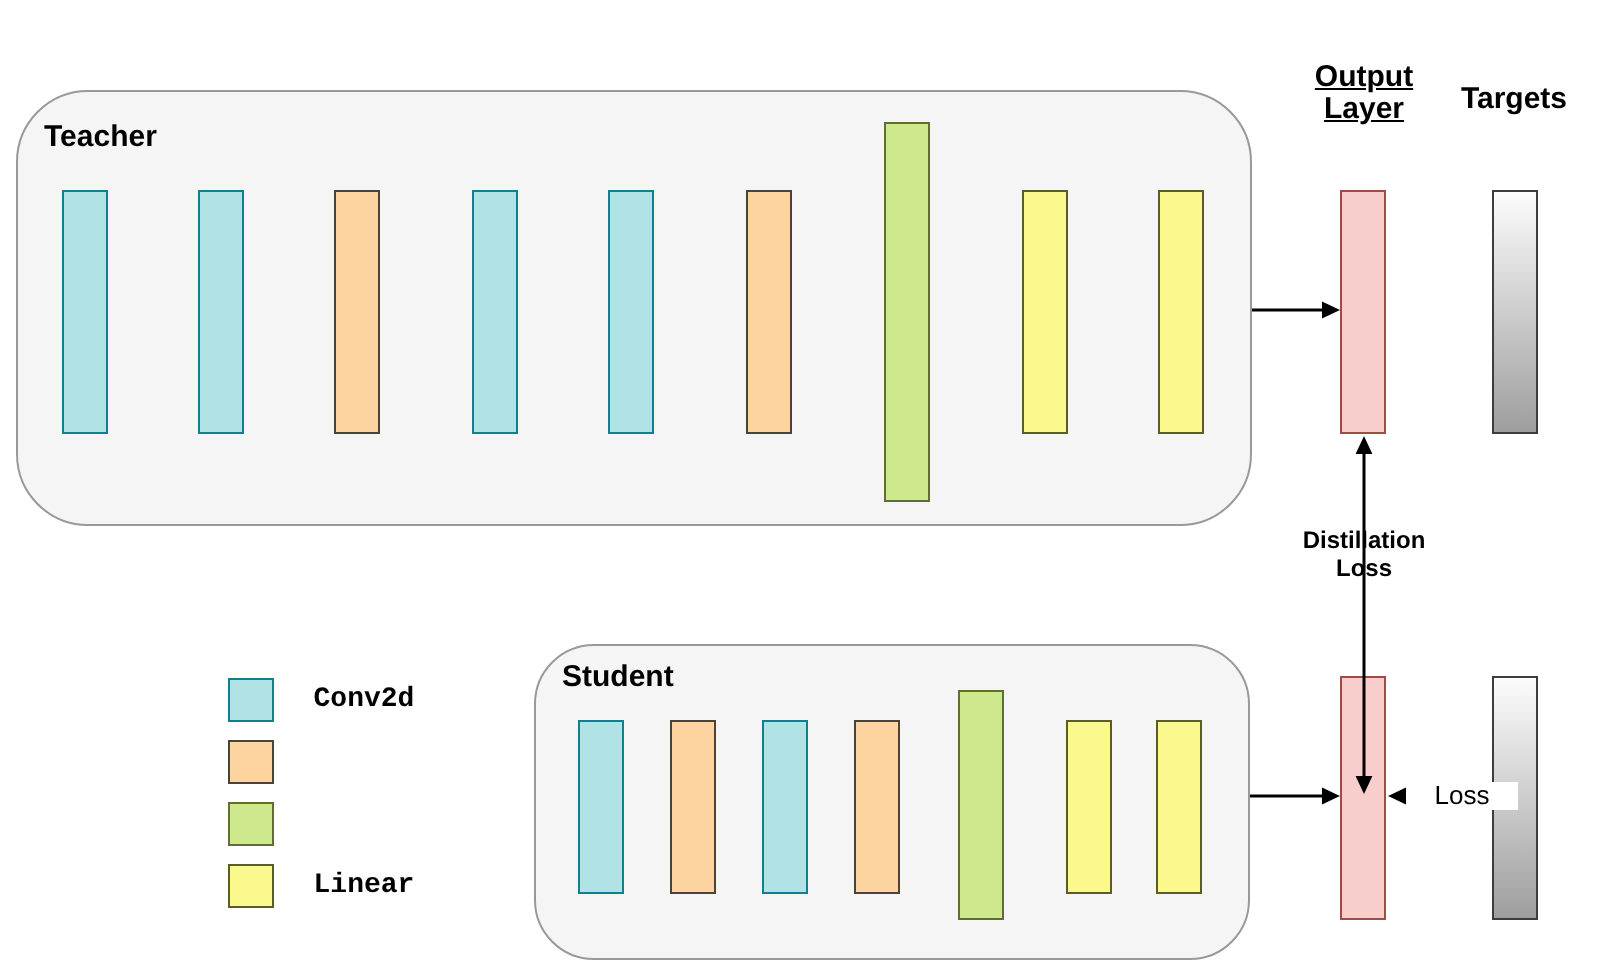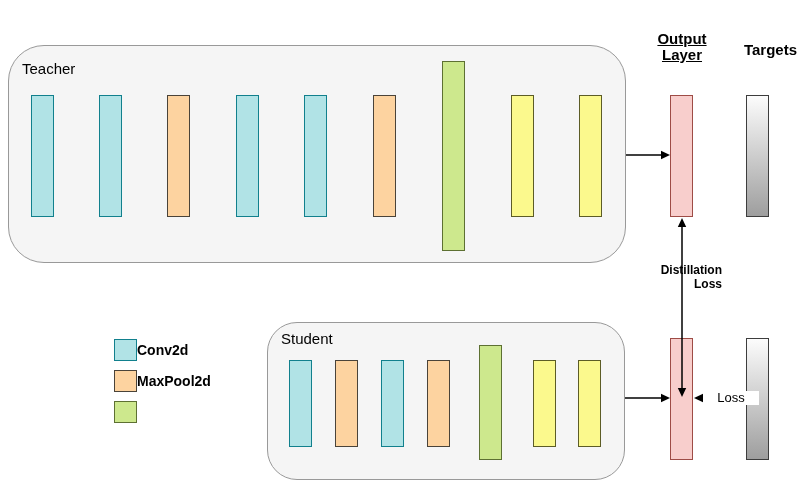--- a/index.html
+++ b/index.html
@@ -7,49 +7,49 @@
     position:relative; width:800px; height:484px;
     background:#ffffff; overflow:hidden;
     font-family:"Liberation Sans", sans-serif; color:#000;
   }
   .box {
     position:absolute; background:#f5f5f5;
     border:1px solid #999; box-sizing:border-box;
   }
   #teacher-box { left:8px; top:45px; width:618px; height:218px; border-radius:36px; }
   #student-box { left:267px; top:322px; width:358px; height:158px; border-radius:30px; }
-  .net-label { position:absolute; font-weight:normal; font-size:15px; }
+  .net-label { position:absolute; font-weight:bold; font-size:15px; }
   #teacher-label { left:22px; top:60px; }
   #student-label { left:281px; top:330px; }
   .bar { position:absolute; border:1px solid #555; box-sizing:border-box; }
   .col-bar { position:absolute; width:23px; height:122px; border:1px solid #555; box-sizing:border-box; }
   #teacher-output-bar { left:670px; top:95px; }
   #teacher-target-bar { left:746px; top:95px; }
   #student-output-bar { left:670px; top:338px; }
   #student-target-bar { left:746px; top:338px; }
   .hdr {
     position:absolute; font-weight:bold; font-size:15px; line-height:16px;
     text-align:center; width:80px;
   }
   #output-layer-label { left:642px; top:31px;text-decoration:underline; }
-  #targets-label { left:717px; top:42px;text-align:right; }
+  #targets-label { left:717px; top:42px; }
   #arrow-layer { position:absolute; left:0; top:0; pointer-events:none; }
   #distillation-label {
     position:absolute; left:642px; top:263px; width:80px;
-    font-weight:bold; font-size:12px; line-height:14px; text-align:right;
+    font-weight:bold; font-size:12px; line-height:14px; text-align:center;
   }
   #loss-label {
     position:absolute; left:703px; top:391px; width:56px; height:14px;
     font-weight:normal; font-size:13px; line-height:14px; text-align:center;
     background:#ffffff;
   }
   #legend { position:absolute; left:114px; top:339px; }
   .legend-row { display:flex; align-items:center; margin-bottom:9px; height:22px; }
   .swatch { width:23px; height:22px; border:1px solid #555; box-sizing:border-box; flex:0 0 auto; }
-  .legend-text { width:90px; text-align:left; font-weight:bold; font-size:14px; line-height:22px; }
+  .legend-text { width:90px; text-align:center; font-weight:bold; font-size:14px; line-height:22px;font-family:Liberation Mono, monospace; }
 </style>
 </head>
 <body>
 
 <div id="canvas">
 
   <div class="box" id="teacher-box"></div>
   <div class="net-label" id="teacher-label">Teacher</div>
 
   <div class="box" id="student-box"></div>
@@ -105,20 +105,23 @@
   <div id="distillation-label">Distillation Loss</div>
   <div id="loss-label">Loss</div>
 
   <div id="legend">
     <div class="legend-row">
       <div class="swatch" style="background: rgb(177, 227, 230); border-color: rgb(17, 128, 141);"></div>
       <div class="legend-text">Conv2d</div>
     </div>
     <div class="legend-row">
       <div class="swatch" style="background: rgb(253, 211, 160); border-color: rgb(74, 67, 57);"></div>
-      <div class="legend-text">MaxPool2d</div>
     </div>
     <div class="legend-row">
       <div class="swatch" style="background: rgb(205, 232, 141); border-color: rgb(93, 112, 50);"></div>
+    </div>
+    <div class="legend-row">
+      <div class="swatch" style="background: rgb(251, 249, 141); border-color: rgb(92, 92, 38);"></div>
+      <div class="legend-text">Linear</div>
     </div>
   </div>
 
 </div>
 
 </body></html>

